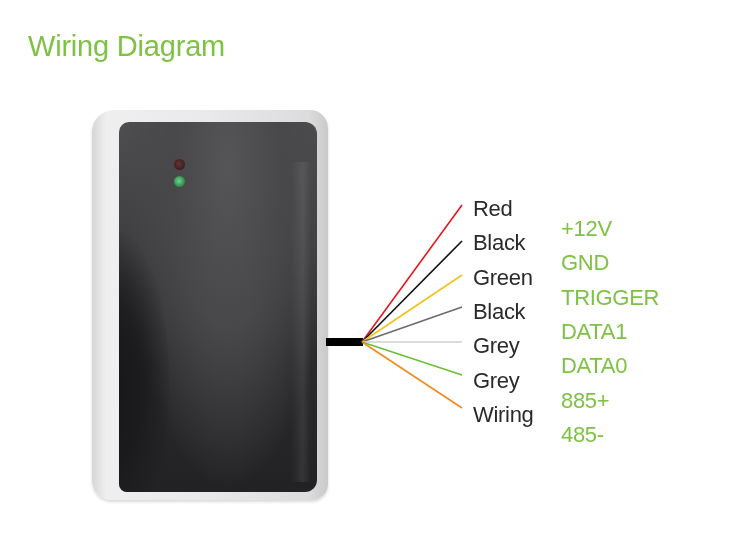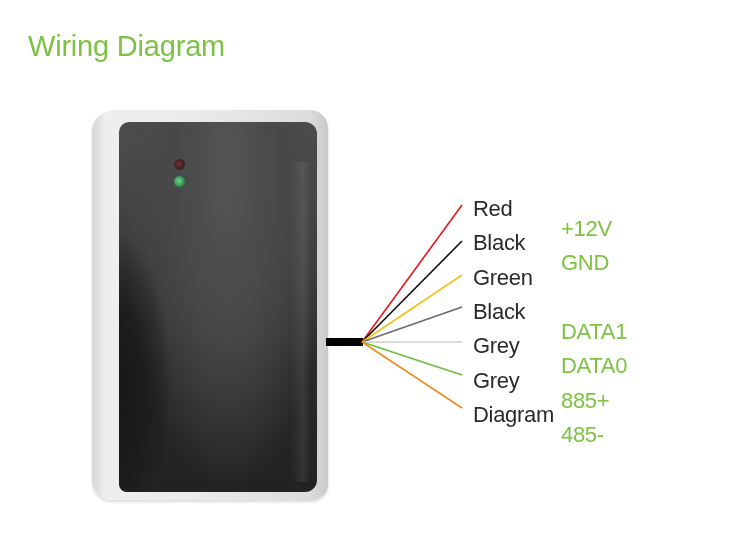--- a/index.html
+++ b/index.html
@@ -95,30 +95,31 @@
   <div class="wire-row">
     <span class="wire-color">Red</span>
     <span class="wire-signal">+12V</span>
   </div>
   <div class="wire-row">
     <span class="wire-color">Black</span>
     <span class="wire-signal">GND</span>
   </div>
   <div class="wire-row">
     <span class="wire-color">Green</span>
+    <span class="wire-signal">TRIGGER</span>
   </div>
   <div class="wire-row">
     <span class="wire-color">Black</span>
     <span class="wire-signal">DATA1</span>
   </div>
   <div class="wire-row">
     <span class="wire-color">Grey</span>
     <span class="wire-signal">DATA0</span>
   </div>
   <div class="wire-row">
     <span class="wire-color">Grey</span>
     <span class="wire-signal">885+</span>
   </div>
   <div class="wire-row">
-    <span class="wire-color">Diagram</span>
+    <span class="wire-color">Wiring</span>
     <span class="wire-signal">485-</span>
   </div>
 </div>
 
 </body></html>

